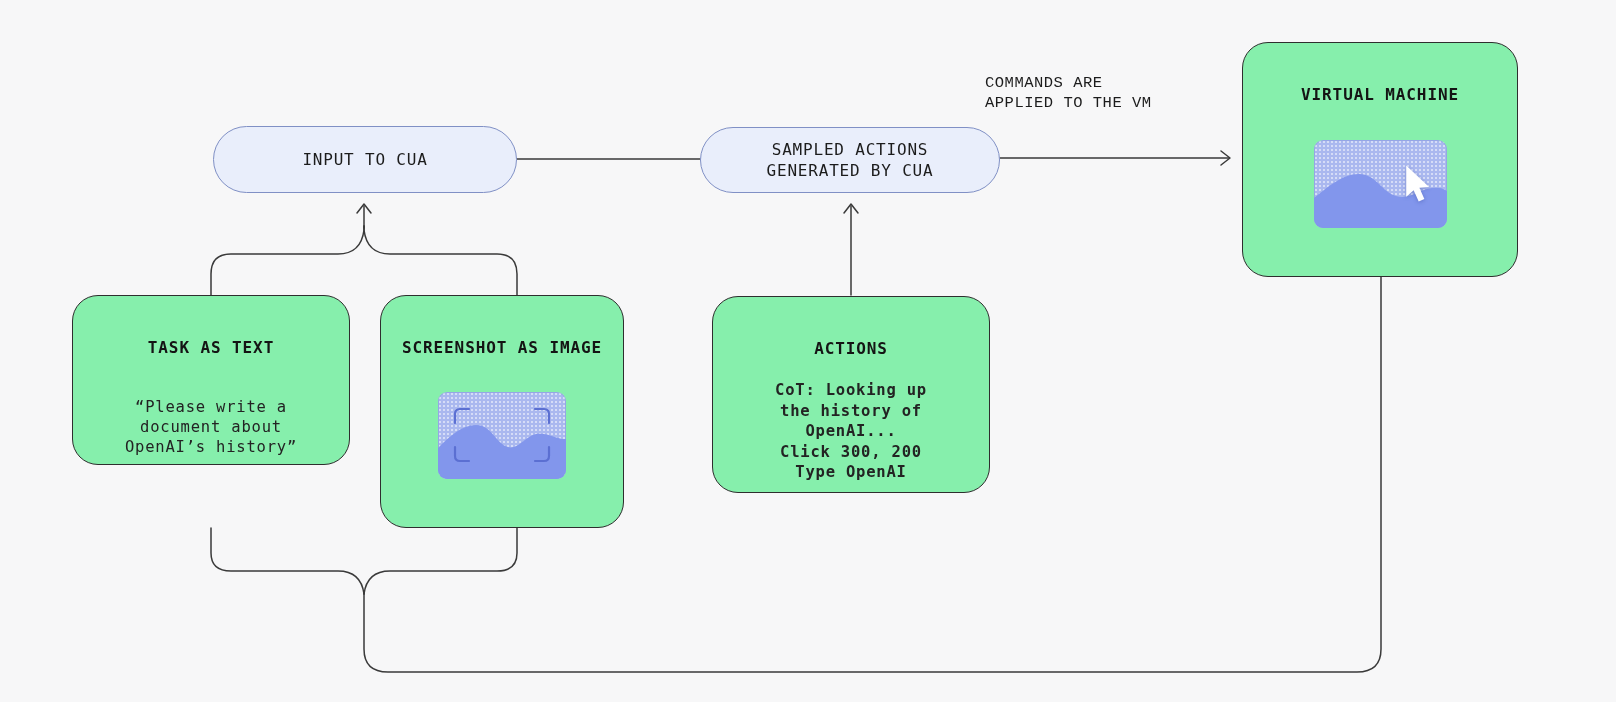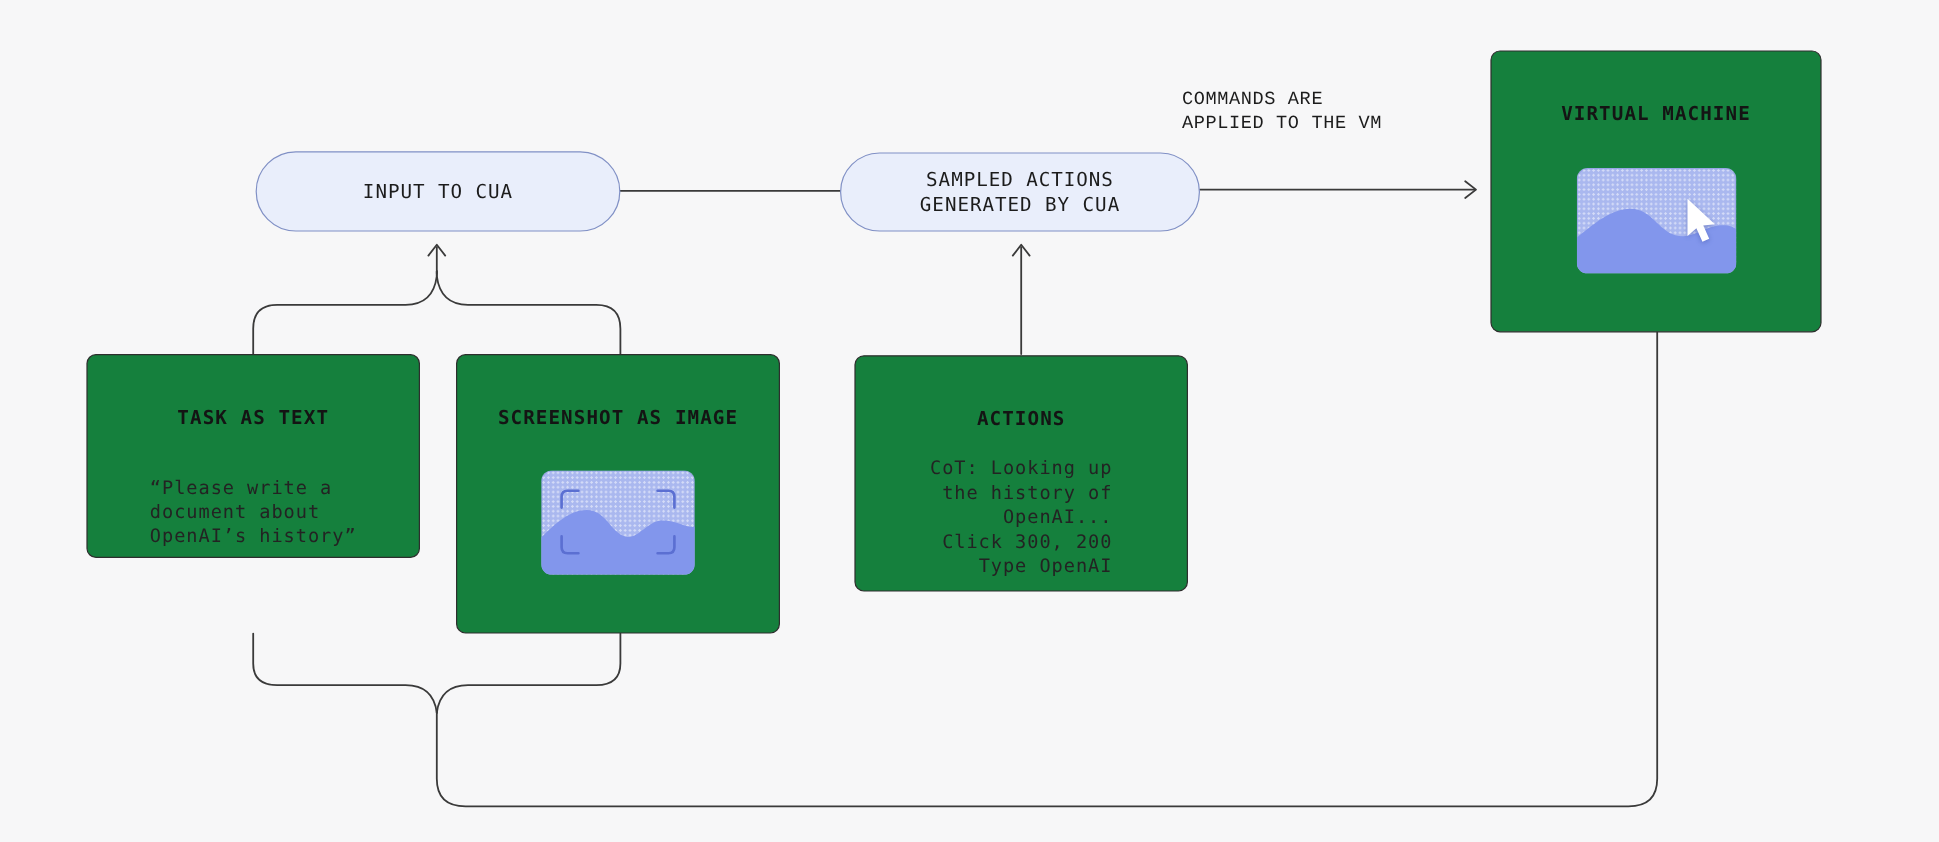--- a/index.html
+++ b/index.html
@@ -12,31 +12,31 @@
 
   .pill{
     position:absolute;background:#e9eefb;border:1.5px solid #8090c5;border-radius:34px;
     display:flex;align-items:center;justify-content:center;text-align:center;
     font-size:16px;letter-spacing:0.8px;line-height:21px;white-space:pre-line;box-sizing:border-box;
   }
   #pill-input{left:213px;top:126px;width:304px;height:67px;justify-content:center;}
   #pill-sampled{left:700px;top:127px;width:300px;height:66px;align-items:center;}
 
   .box{
-    position:absolute;background:#15803d;border:1.5px solid #2e2e2e;border-radius:8px;
+    position:absolute;background:#86efac;border:1.5px solid #2e2e2e;border-radius:26px;
     display:flex;flex-direction:column;align-items:center;box-sizing:border-box;
   }
   #box-vm{left:1242px;top:42px;width:276px;height:235px;}
   #box-task{left:72px;top:295px;width:278px;height:170px;}
-  #box-screenshot{left:380px;top:295px;width:270px;height:233px;}
+  #box-screenshot{left:380px;top:295px;width:244px;height:233px;}
   #box-actions{left:712px;top:296px;width:278px;height:197px;}
 
   .box-title{margin-top:42px;font-weight:bold;font-size:16px;letter-spacing:0.9px;color:#141414;white-space:nowrap;}
-  .body-center{margin-top:40px;font-size:15.5px;letter-spacing:0.8px;line-height:20px;white-space:pre-line;color:#232323;}
-  .body-left{margin-top:22px;font-size:15.5px;letter-spacing:0.8px;line-height:20.5px;text-align:right;white-space:pre-line;color:#232323;width:max-content;}
+  .body-center{margin-top:40px;font-size:15.5px;letter-spacing:0.8px;line-height:20px;text-align:center;white-space:pre-line;color:#232323;}
+  .body-left{margin-top:22px;font-size:15.5px;letter-spacing:0.8px;line-height:20.5px;text-align:center;white-space:pre-line;color:#232323;width:max-content;font-weight:bold;}
 
   .img-ph{
     position:relative;border-radius:9px;overflow:hidden;
     background-color:#aab8ef;
     background-image:radial-gradient(rgba(255,255,255,0.5) 1px, rgba(0,0,0,0) 1.15px);
     background-size:4px 4px;
     box-shadow:0 0 0 1px rgba(90,110,200,0.25) inset;
   }
   #vm-img{width:133px;height:88px;margin-top:36px;}
   #shot-img{width:128px;height:87px;margin-top:35px;}

